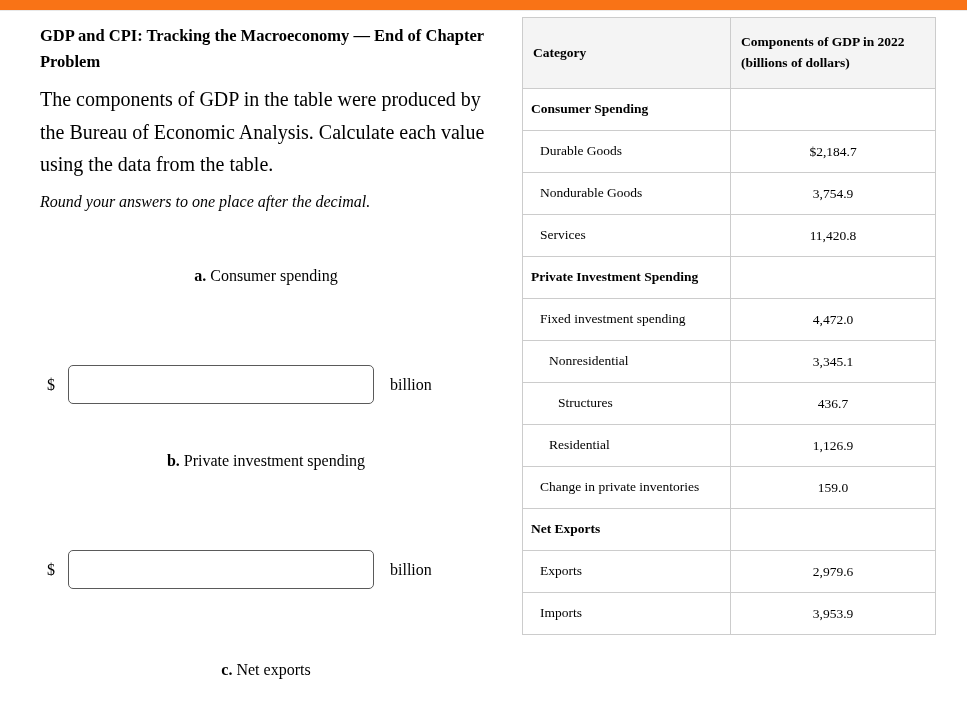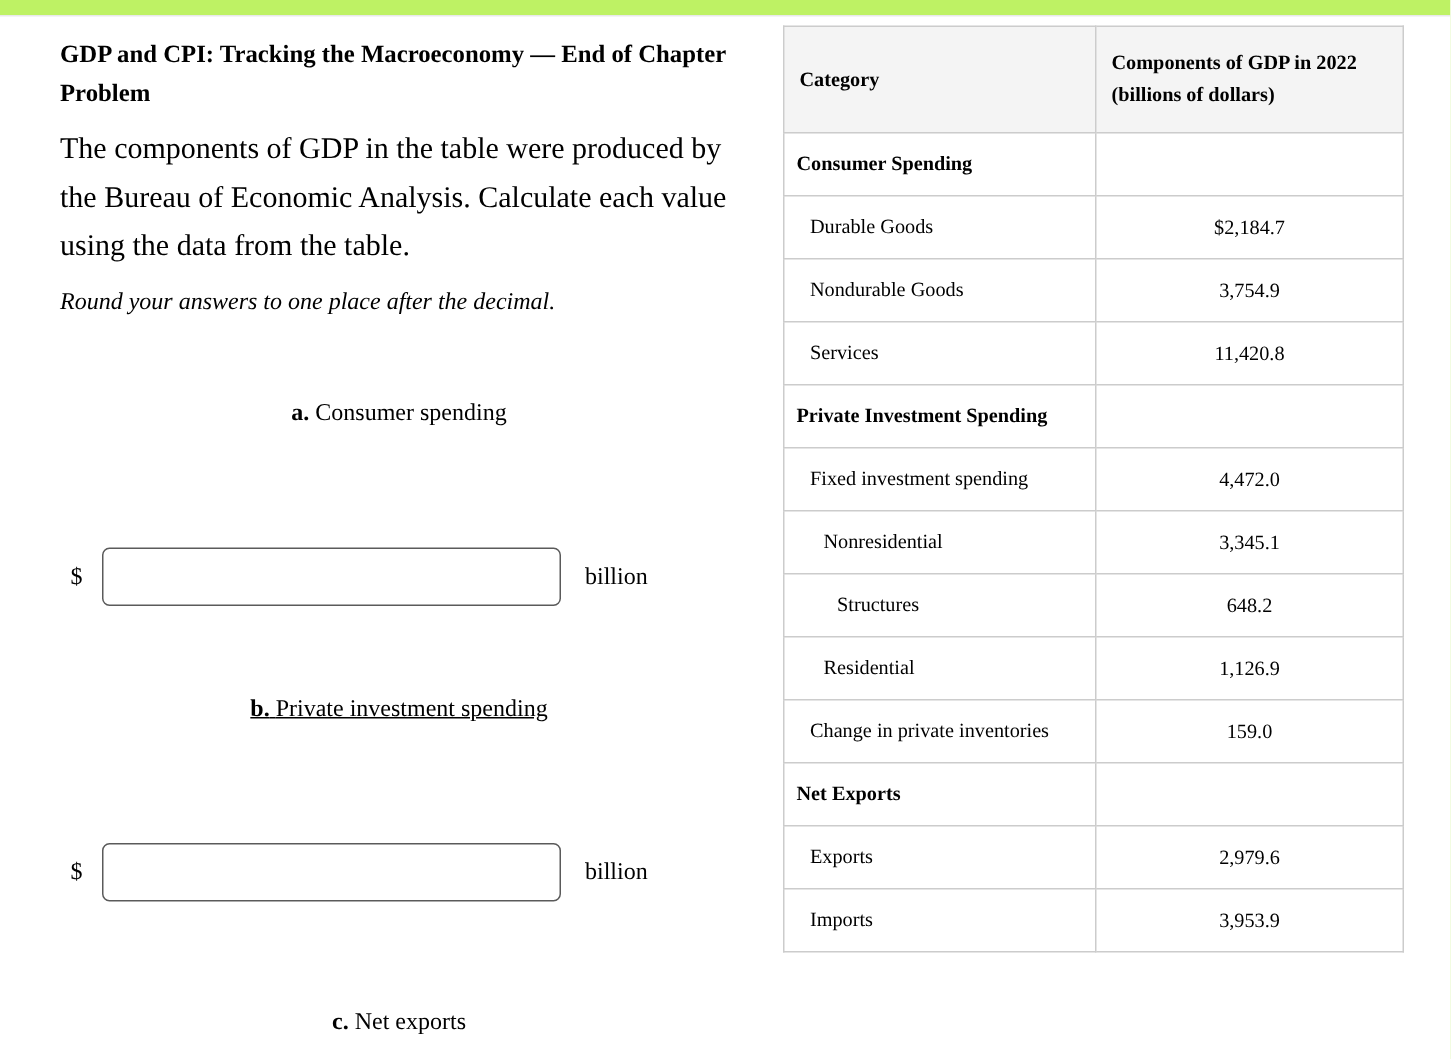--- a/index.html
+++ b/index.html
@@ -2,21 +2,21 @@
 <html><head>
 <meta charset="utf-8">
 <style>
   * { margin: 0; padding: 0; box-sizing: border-box; }
   html, body { width: 967px; height: 706px; overflow: hidden; background: #fdfdfd; }
   body { font-family: "Liberation Serif", serif; color: #000; }
 
   .viewport {
     position: relative;
     width: 967px; height: 706px;
-    background: #bef264;
+    background: #f97316;
   }
   .content {
     position: absolute;
     top: 10px; left: 0; right: 0; bottom: 0;
     background: #ffffff;
     border-top: 1px solid #e9e9e9;
     display: flex;
   }
 
   
@@ -51,21 +51,21 @@
     max-width: 455px;
   }
   .problem-instruction {
     margin-top: 13px;
     font-style: italic;
     font-size: 16px;
   }
   .question-label { font-size: 16px; text-align: center; }
   .question-label .q-letter { font-weight: bold; }
   .q-a { margin-top: 56px; }
-  .q-b { margin-top: 60px; text-decoration: underline; }
+  .q-b { margin-top: 48px; }
   .q-c { margin-top: 72px; }
 
   .answer-row {
     display: flex;
     align-items: center;
     margin-top: 80px;
   }
   .answer-row .currency { font-size: 16px; margin-right: 13px; margin-left: 7px; }
   .answer-row input {
     width: 306px; height: 39px;
@@ -197,21 +197,21 @@
           <tr>
             <td class="cat indent1">Fixed investment spending</td>
             <td class="val">4,472.0</td>
           </tr>
           <tr>
             <td class="cat indent2">Nonresidential</td>
             <td class="val">3,345.1</td>
           </tr>
           <tr>
             <td class="cat indent3">Structures</td>
-            <td class="val">648.2</td>
+            <td class="val">436.7</td>
           </tr>
           <tr>
             <td class="cat indent2">Residential</td>
             <td class="val">1,126.9</td>
           </tr>
           <tr>
             <td class="cat indent1">Change in private inventories</td>
             <td class="val">159.0</td>
           </tr>
           <tr class="bold">

